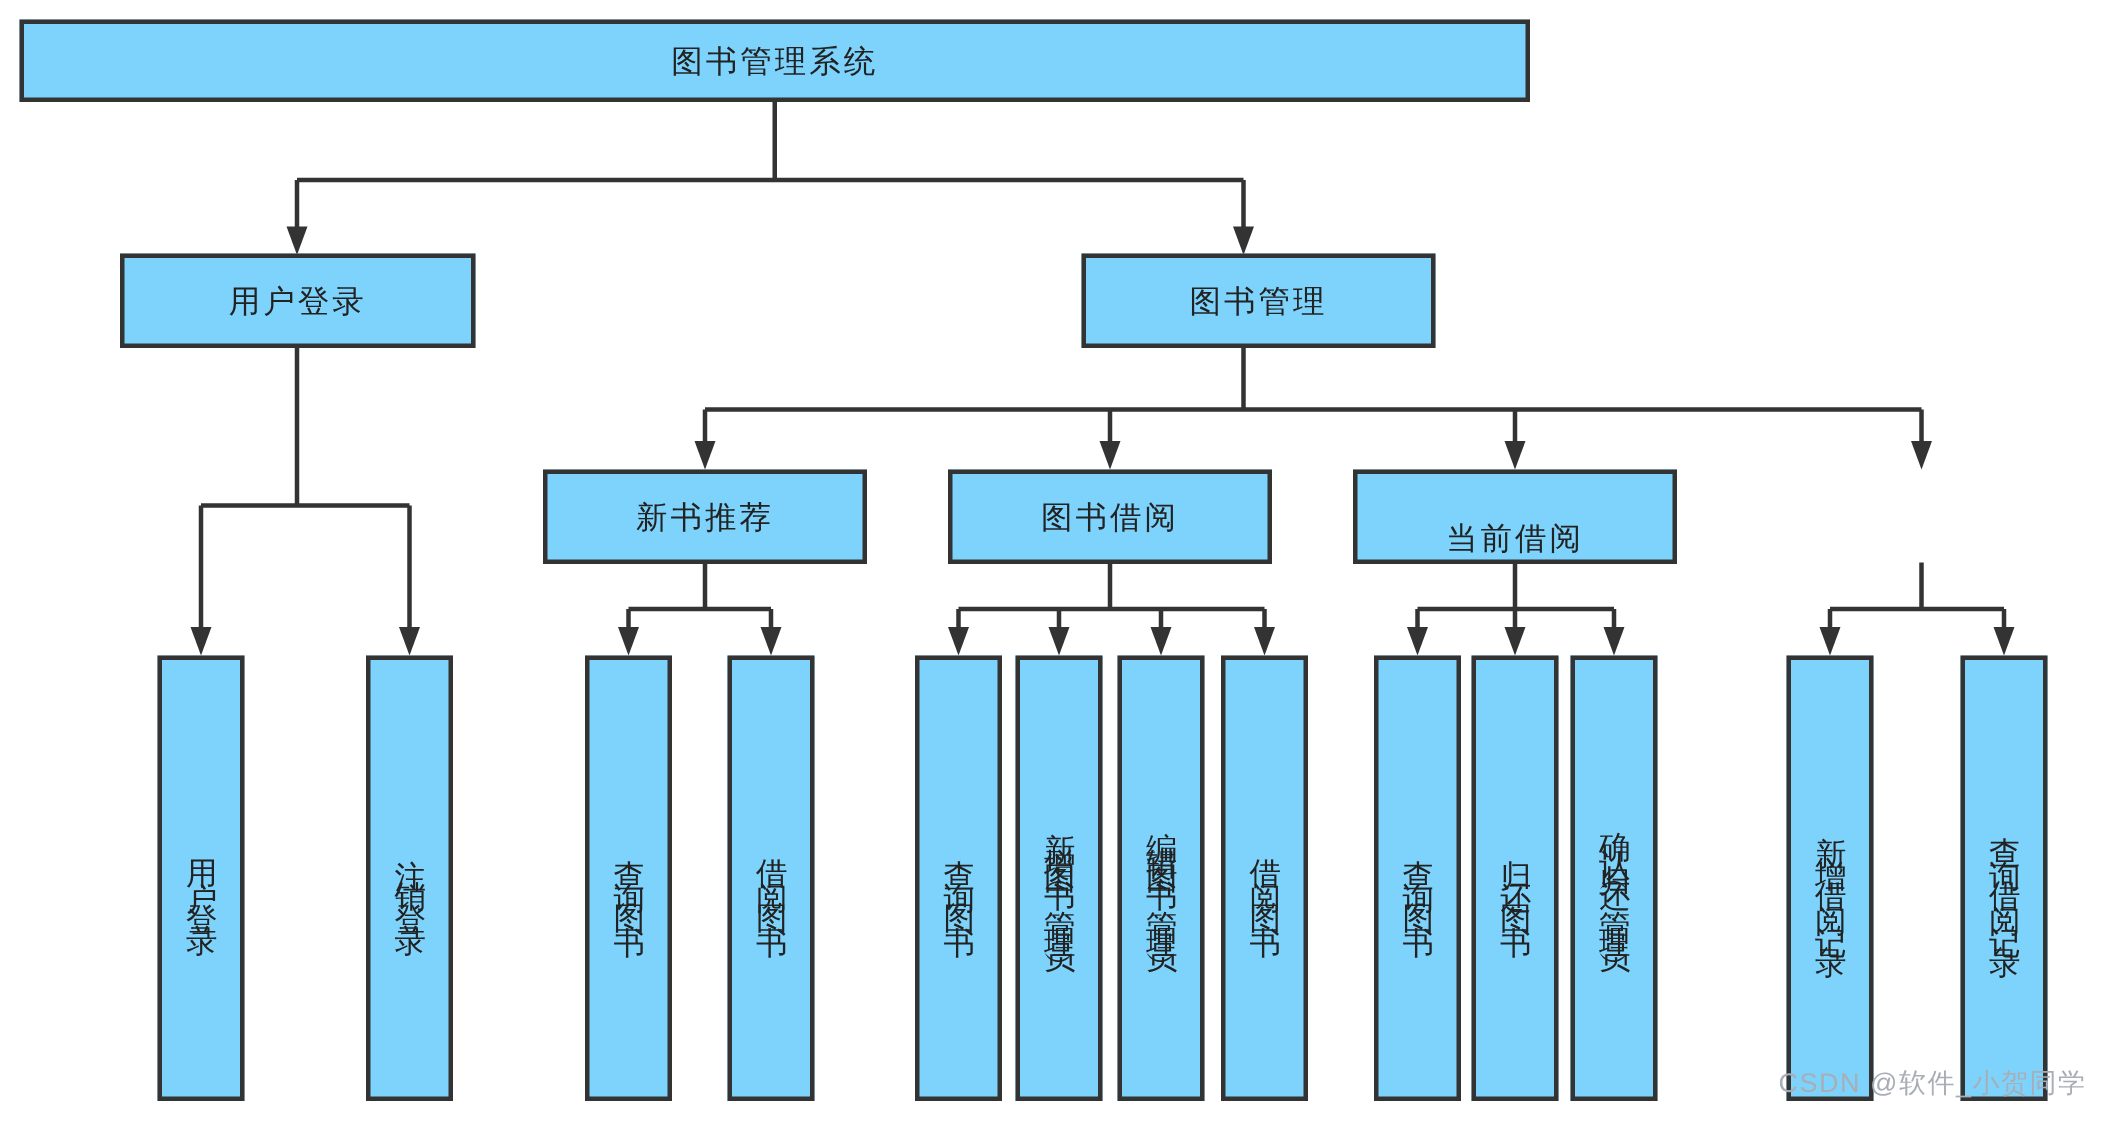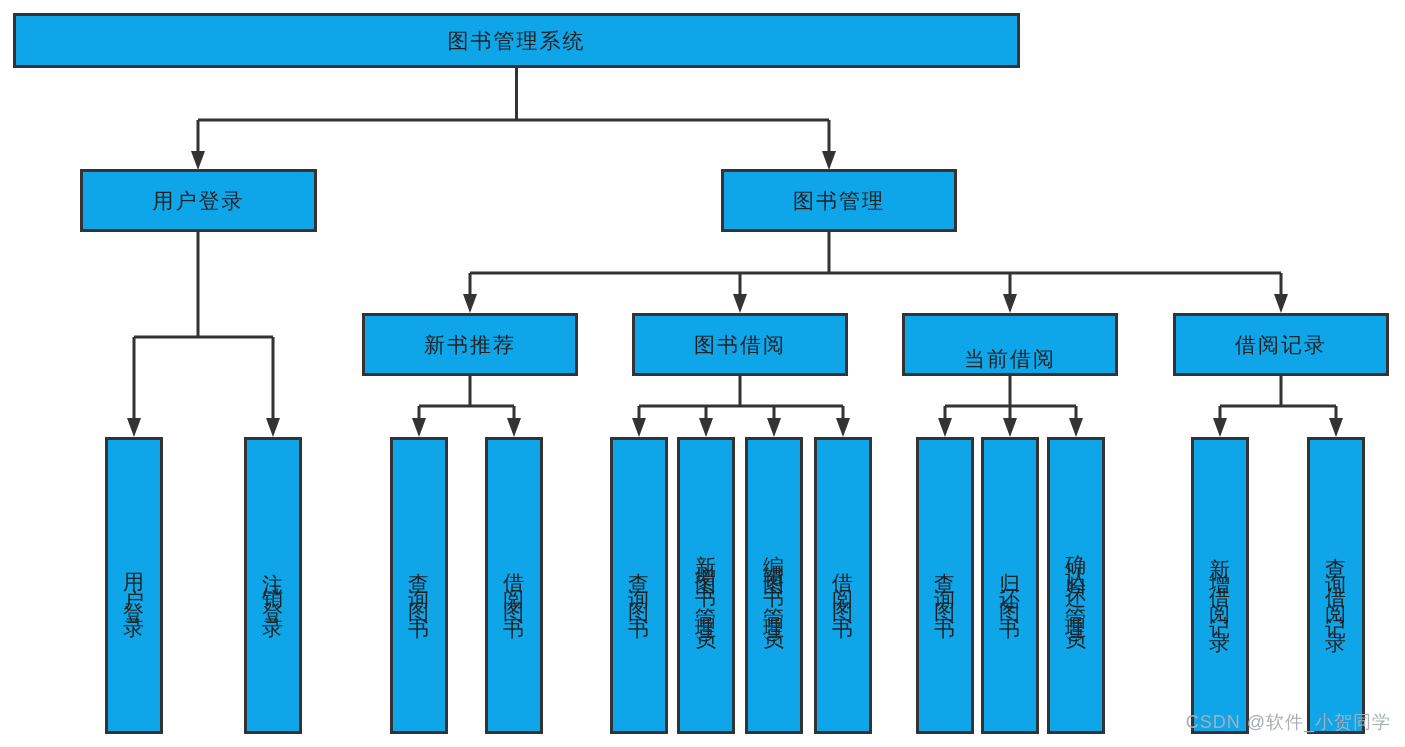--- a/index.html
+++ b/index.html
@@ -11,21 +11,21 @@
     background: var(--background, #ffffff);
     font-family: "Liberation Sans", "DejaVu Sans", sans-serif;
     color: var(--text, #222222);
     overflow: hidden;
   }
   .wires { position: absolute; left: 0; top: 0; width: 1405px; height: 747px; }
   .wire { stroke: var(--line, #333333); stroke-width: 3; fill: none; }
   .arrow { fill: var(--line, #333333); stroke: none; }
   .node {
     position: absolute;
-    background: #0ea5e9;
+    background: #7dd3fc;
     border: 3px solid var(--line, #333333);
     display: flex;
     align-items: center;
     justify-content: center;
   }
   .hbox .lbl {
     font-size: 21px;
     letter-spacing: 2px;
     white-space: nowrap;
     color: var(--text, #222222);
@@ -96,23 +96,20 @@
 
   <div class="node hbox" style="left:362px; top:313px; width:216px; height:63px;">
     <span class="lbl">新书推荐</span>
   </div>
   <div class="node hbox" style="left:632px; top:313px; width:216px; height:63px;font-family:Liberation Serif, serif;">
     <span class="lbl">图书借阅</span>
   </div>
   <div class="node hbox" style="left:902px; top:313px; width:216px; height:63px;align-items:flex-end;">
     <span class="lbl">当前借阅</span>
   </div>
-  <div class="node hbox" style="left:1173px; top:313px; width:216px; height:63px;">
-    <span class="lbl">借阅记录</span>
-  </div>
 
   <div class="node vbox" style="left:105px; top:437px; width:58px; height:297px;">
     <span class="lbl" style="letter-spacing: 15px;">用户登录</span>
   </div>
   <div class="node vbox" style="left:244px; top:437px; width:58px; height:297px;">
     <span class="lbl" style="letter-spacing: 15px;">注销登录</span>
   </div>
 
   <div class="node vbox" style="left:390px; top:437px; width:58px; height:297px;">
     <span class="lbl" style="letter-spacing: 15px;">查询图书</span>

